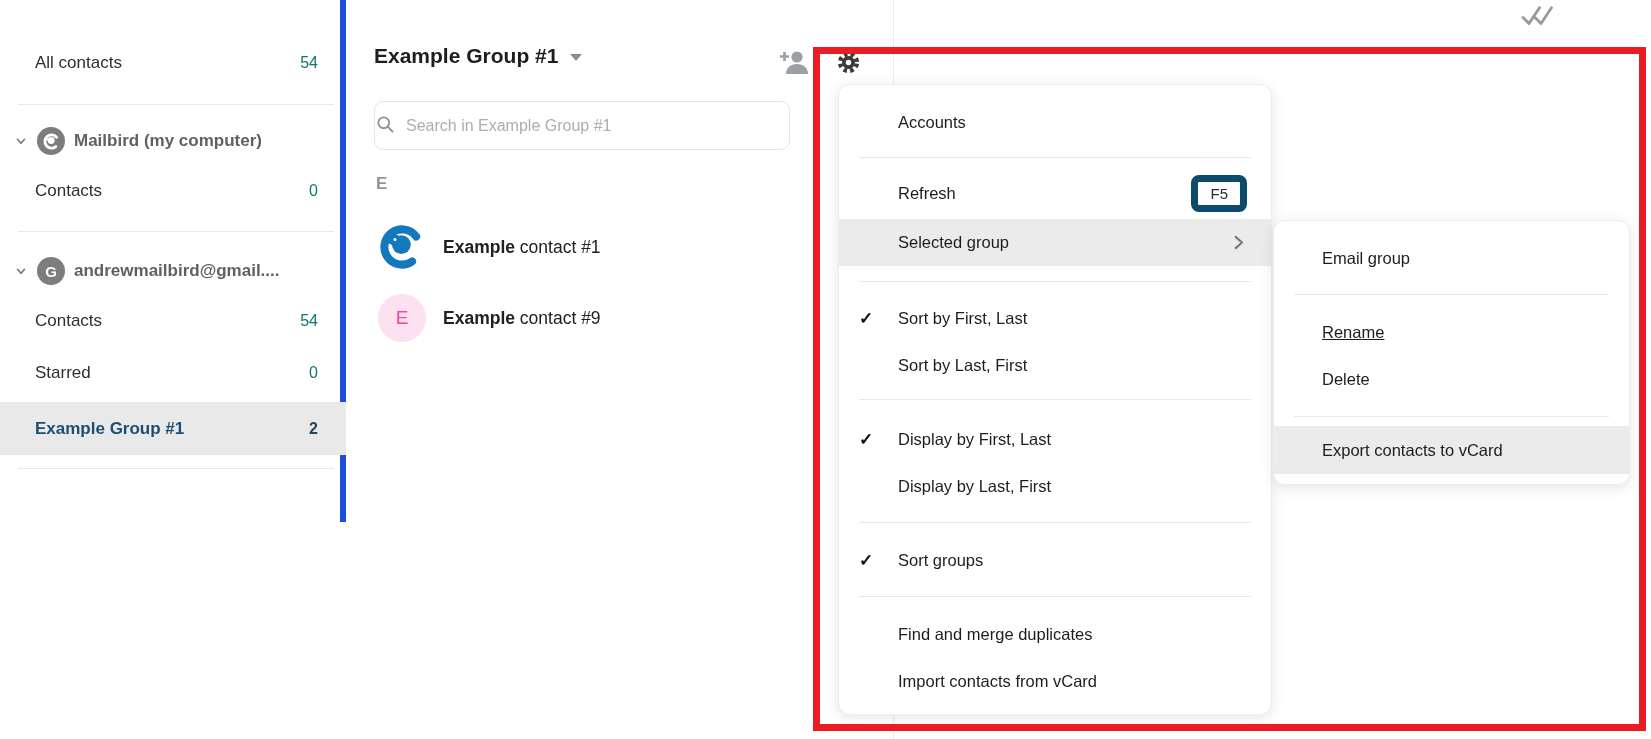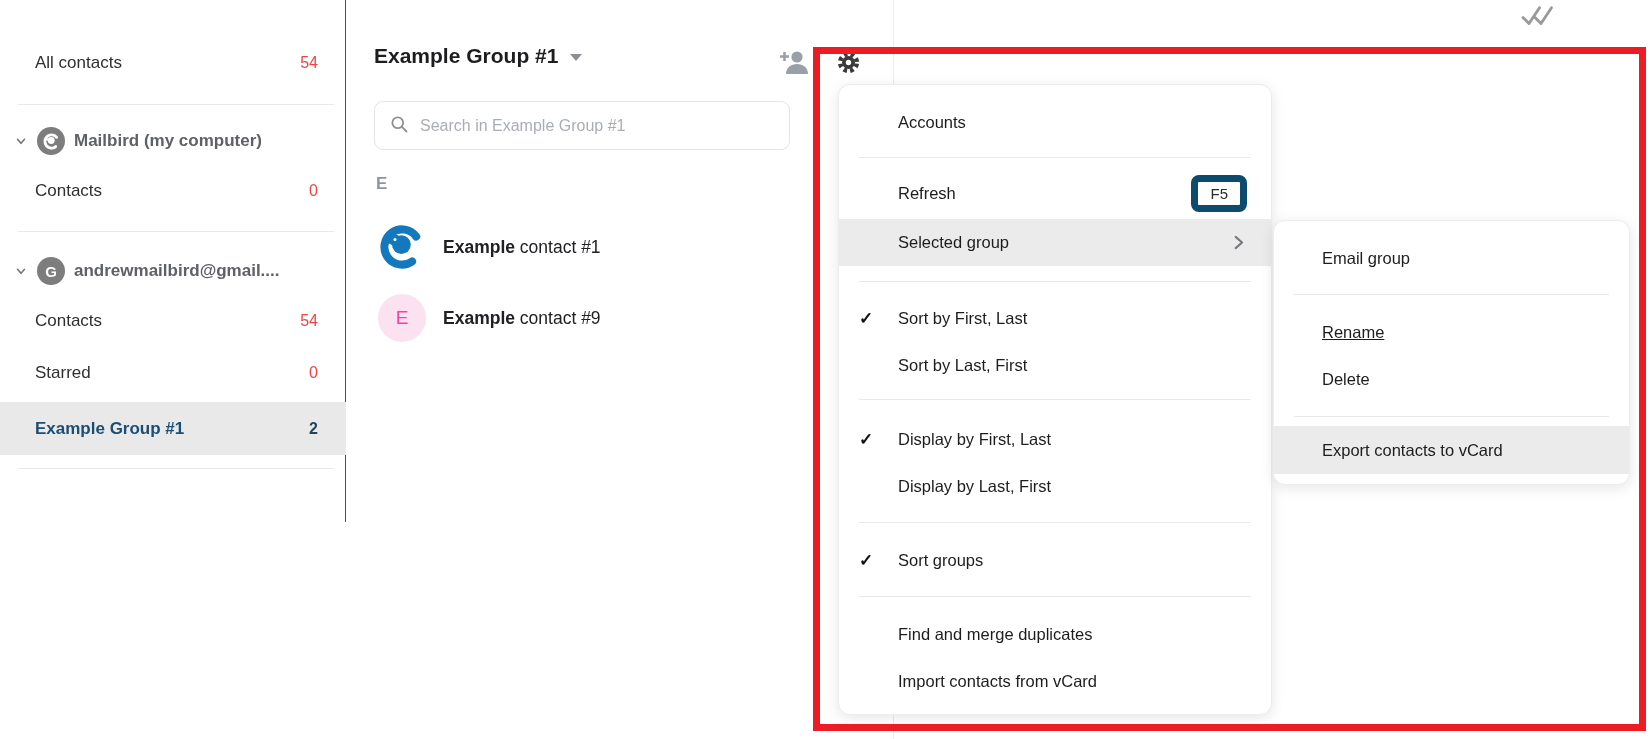--- a/index.html
+++ b/index.html
@@ -1,48 +1,48 @@
 <!DOCTYPE html>
 <html><head>
 <meta charset="utf-8">
 <style>
   * { margin:0; padding:0; box-sizing:border-box; }
   html,body { width:1651px; height:739px; background:#ffffff; overflow:hidden;
               font-family:"Liberation Sans", sans-serif; color:#202124; }
   .abs { position:absolute; }
 
   
-  #sidebar { left:0; top:0; width:346px; height:522px; border-right:1px solid #1d4ed8; background:#fff; }
+  #sidebar { left:0; top:0; width:346px; height:522px; border-right:6px solid #1d4ed8; background:#fff; }
   #col-divider { left:893px; top:0; width:1px; height:739px; background:#ececec; }
 
   
   .side-row { position:absolute; left:0; width:346px; display:flex; align-items:center;
               padding:0 28px 0 35px; font-size:17px; color:#2d2f31; cursor:pointer; }
-  .side-row .count { margin-left:auto; font-size:16px; color:#ef4444; }
+  .side-row .count { margin-left:auto; font-size:16px; color:#0f766e; }
   .acct-row { position:absolute; left:0; width:346px; display:flex; align-items:center;
               padding:0 28px 0 14px; gap:9px; cursor:pointer; }
   .acct-name { font-size:17px; font-weight:700; color:#5e6165; white-space:nowrap; overflow:hidden; }
   .avatar-sm { width:28px; height:28px; border-radius:50%; background:#7d7d7d; flex:0 0 28px;
                display:flex; align-items:center; justify-content:center; color:#fff;
                font-size:15px; font-weight:700; }
   .side-div { position:absolute; left:18px; width:316px; height:1px; background:#e9e9e9; }
   .side-row.selected { background:#e9e9e9; font-weight:700; color:#1c4e74; }
   .side-row.selected .count { color:#24455e; font-weight:700; }
   .chev-icon { display:flex; align-items:center; }
 
   
   #page-title-row { left:374px; top:44px; display:flex; align-items:center; gap:12px; }
   #page-title { font-size:21px; font-weight:700; color:#1d1d1f; }
   .tri-down { width:0; height:0; border-left:6px solid transparent; border-right:6px solid transparent;
               border-top:7px solid #8a8f94; margin-top:3px; }
   #add-contact-btn { left:778px; top:48px; cursor:pointer; }
   #gear-btn { left:836px; top:50px; cursor:pointer; }
 
   #search-box { left:374px; top:101px; width:416px; height:49px; border:1px solid #e2e5e9;
-                border-radius:9px; display:flex; align-items:center; padding:0 14px; gap:11px; background:#fff; }
+                border-radius:9px; display:flex; align-items:center; padding:0 0; gap:11px; background:#fff; }
   #search-box input { border:none; outline:none; font-size:16px; color:#3c4043; width:100%;
                       font-family:"Liberation Sans", sans-serif; }
   #search-box input::placeholder { color:#a9aeb4; }
 
   #section-letter { left:376px; top:174px; font-size:17px; font-weight:700; color:#8f959b; }
   .contact-row { position:absolute; left:366px; width:460px; height:64px; display:flex;
                  align-items:center; gap:17px; padding-left:12px; cursor:pointer; }
   .contact-name { font-size:17.5px; color:#202124; }
   .contact-name b { font-weight:700; }
   .avatar-lg { width:48px; height:48px; border-radius:50%; flex:0 0 48px;

